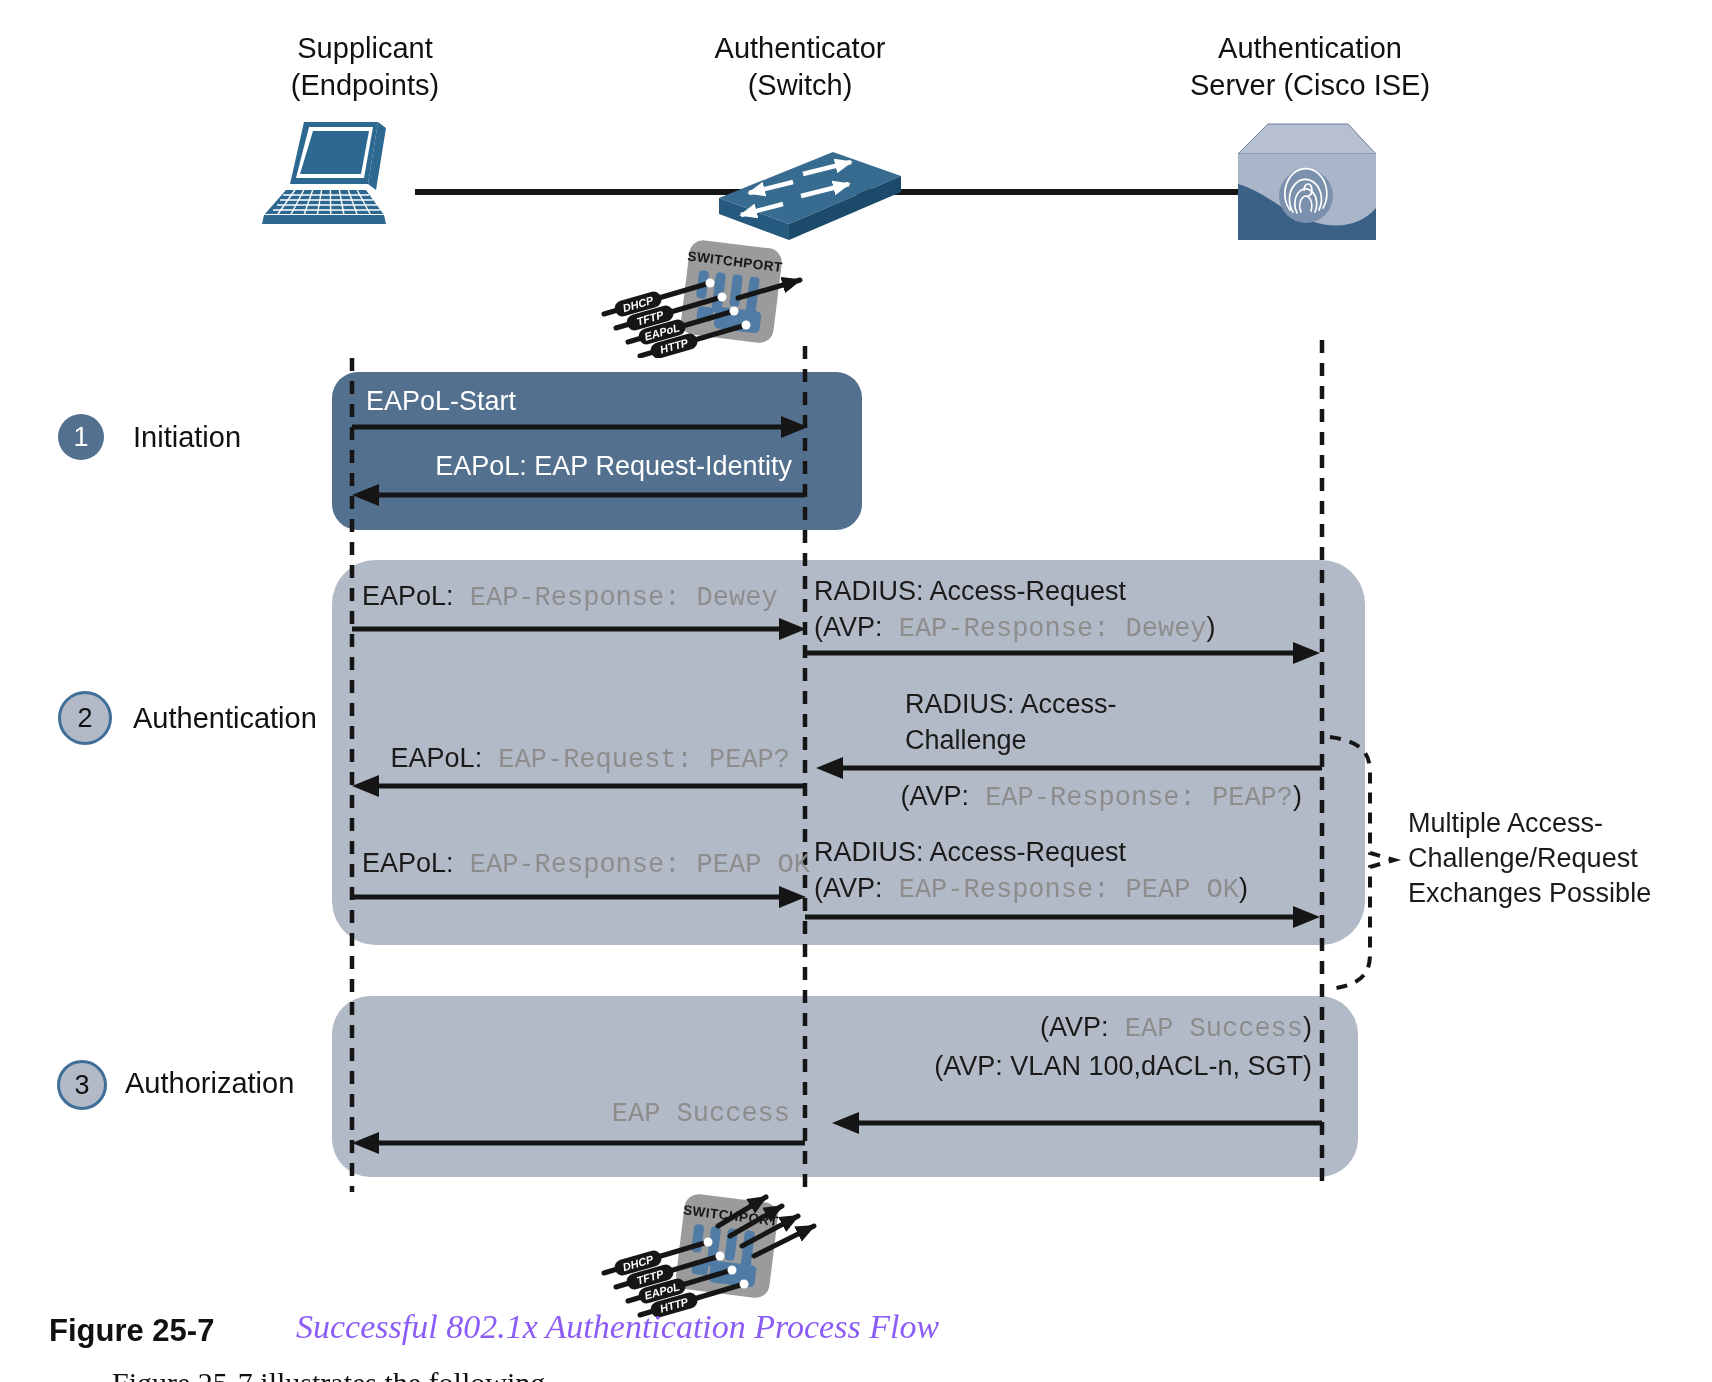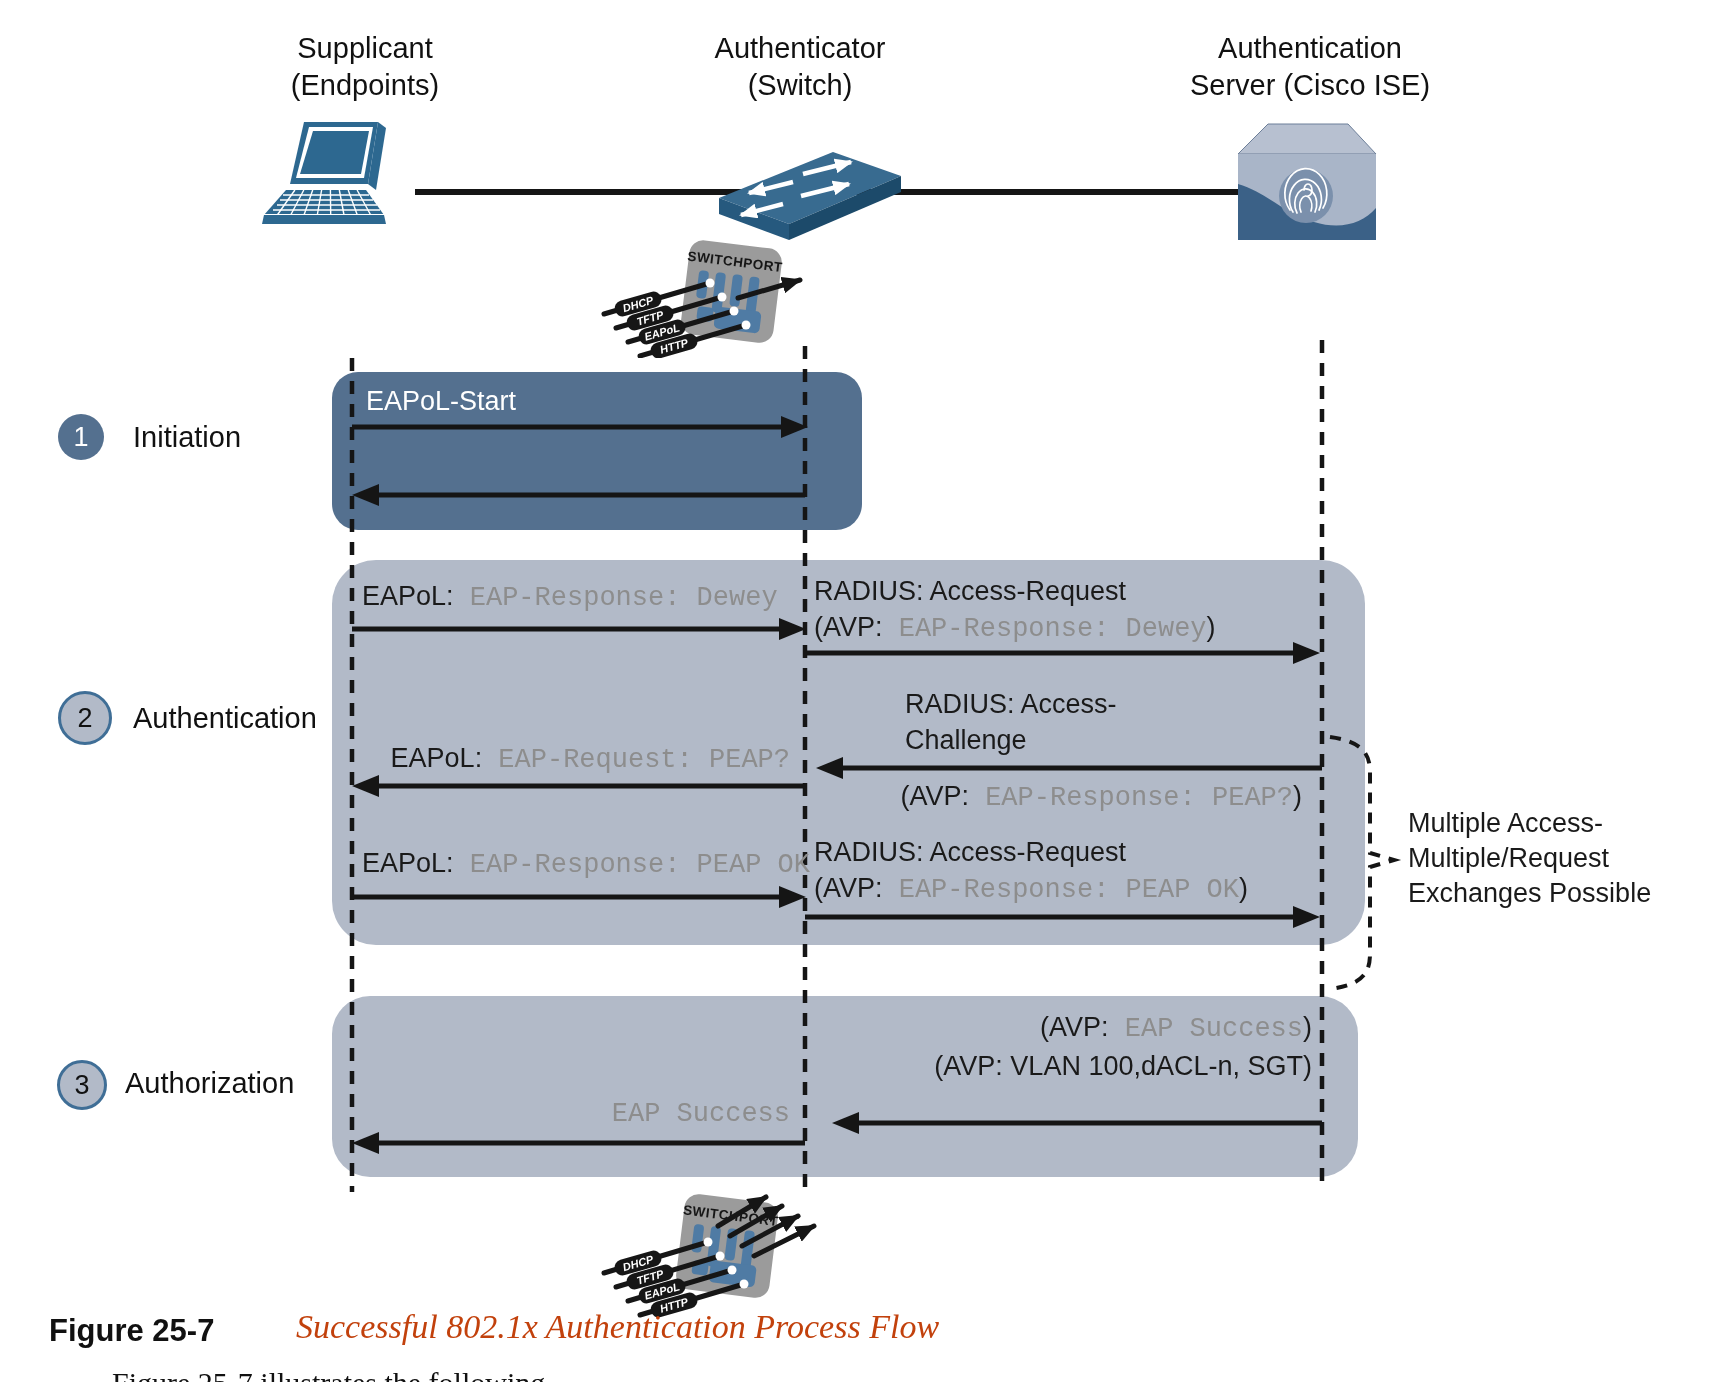--- a/index.html
+++ b/index.html
@@ -15,21 +15,21 @@
   .right{text-align:right;}
   .center{}
   .hdr{position:absolute;z-index:4;font-size:29px;line-height:37px;color:#111;text-align:center;}
   .phase-label{position:absolute;z-index:4;font-size:29px;color:#111;white-space:nowrap;text-align:right;}
   .circle{position:absolute;z-index:4;border-radius:50%;display:flex;align-items:center;justify-content:center;font-size:27px;}
   .c-dark{background:#54708f;color:#fff;}
   .c-light{background:#b2bac8;color:#111;border:3px solid #3f6e96;}
   .box-dark{background:#54708f;border-radius:26px;}
   .box-light{background:#b2bac8;border-radius:44px;}
   .cap-label{position:absolute;z-index:4;font-size:31px;font-weight:bold;white-space:nowrap;color:#111;}
-  .cap-title{position:absolute;z-index:4;font-size:34px;font-style:italic;font-family:"Liberation Serif",serif;white-space:nowrap;color:#c2410c;}
+  .cap-title{position:absolute;z-index:4;font-size:34px;font-style:italic;font-family:"Liberation Serif",serif;white-space:nowrap;color:#8b5cf6;}
   .cap-partial{position:absolute;z-index:4;font-size:30px;font-family:"Liberation Serif",serif;white-space:nowrap;color:#111;}
   svg text{font-family:"Liberation Sans",sans-serif;}
 </style>
 </head>
 <body>
 
 <div class="canvas">
 
   <div class="box box-dark" style="left:332px;top:372px;width:530px;height:158px;"></div>
   <div class="box box-light" style="left:332px;top:560px;width:1033px;height:385px;"></div>
@@ -251,20 +251,21 @@
     <span>2</span>
   </div>
   <div class="phase-label" style="left:133px;top:702px;">Authentication</div>
 
   <div class="circle c-light" style="left:57px;top:1060px;width:44px;height:44px;">
     <span>3</span>
   </div>
   <div class="phase-label" style="left:125px;top:1067px;">Authorization</div>
 
   <div class="txt white" style="left:366px;top:384px;">EAPoL-Start</div>
+  <div class="txt white right" style="left:400px;top:449px;width:392px;">EAPoL: EAP Request-Identity</div>
 
   <div class="txt" style="left:362px;top:579px;">
     <span>EAPoL:</span><span class="gray"> EAP-Response: Dewey</span>
   </div>
   <div class="txt two" style="left:814px;top:573px;">
     <div>RADIUS: Access-Request</div>
     <div><span>(AVP:</span><span class="gray"> EAP-Response: Dewey</span><span>)</span></div>
   </div>
 
   <div class="txt two center" style="left:905px;top:686px;width:410px;">
@@ -281,21 +282,21 @@
   <div class="txt" style="left:362px;top:846px;">
     <span>EAPoL:</span><span class="gray"> EAP-Response: PEAP OK</span>
   </div>
   <div class="txt two" style="left:814px;top:834px;">
     <div>RADIUS: Access-Request</div>
     <div><span>(AVP:</span><span class="gray"> EAP-Response: PEAP OK</span><span>)</span></div>
   </div>
 
   <div class="txt" style="left:1408px;top:806px;line-height:35px;">
     <div>Multiple Access-</div>
-    <div>Multiple/Request</div>
+    <div>Challenge/Request</div>
     <div>Exchanges Possible</div>
   </div>
 
   <div class="txt right" style="left:860px;top:1009px;width:452px;line-height:37px;">
     <div><span>(AVP:</span><span class="gray"> EAP Success</span><span>)</span></div>
     <div>(AVP: VLAN 100,dACL-n, SGT)</div>
   </div>
   <div class="txt right gray" style="left:500px;top:1097px;width:290px;">EAP Success</div>
 
   <div class="cap-label" style="left:49px;top:1313px;">Figure 25-7</div>

